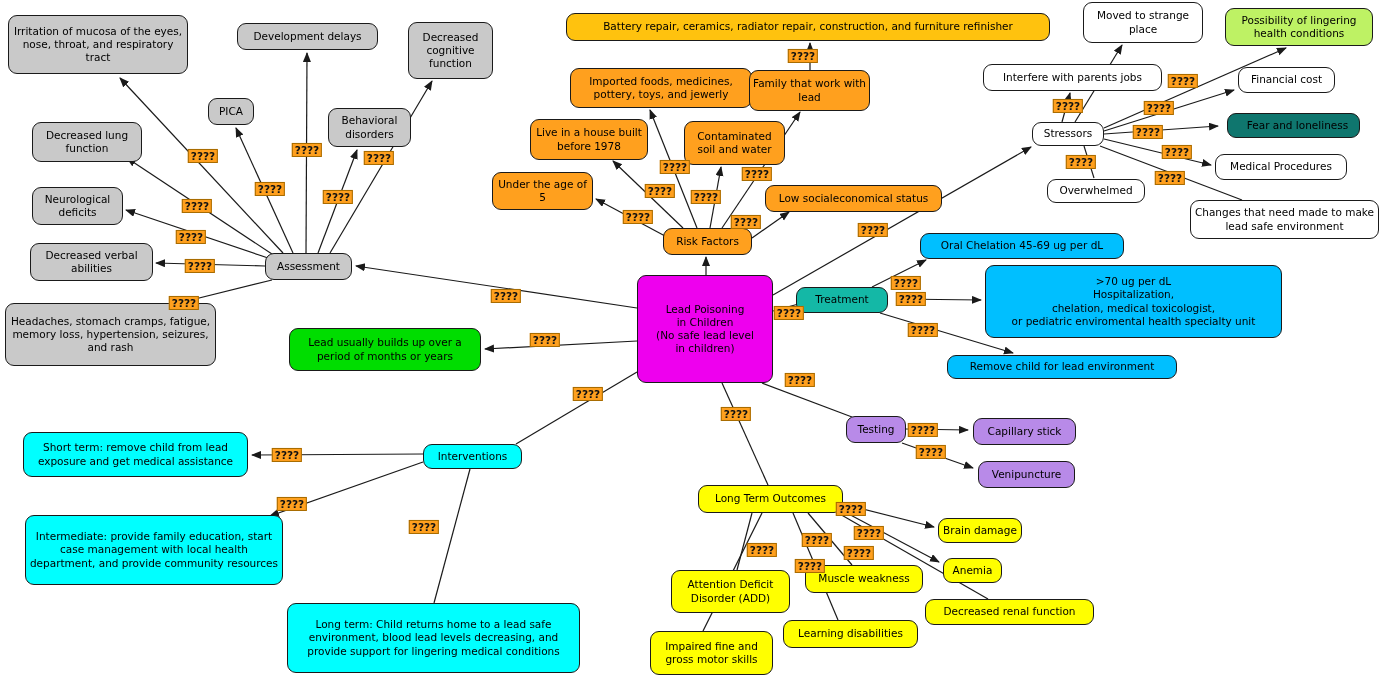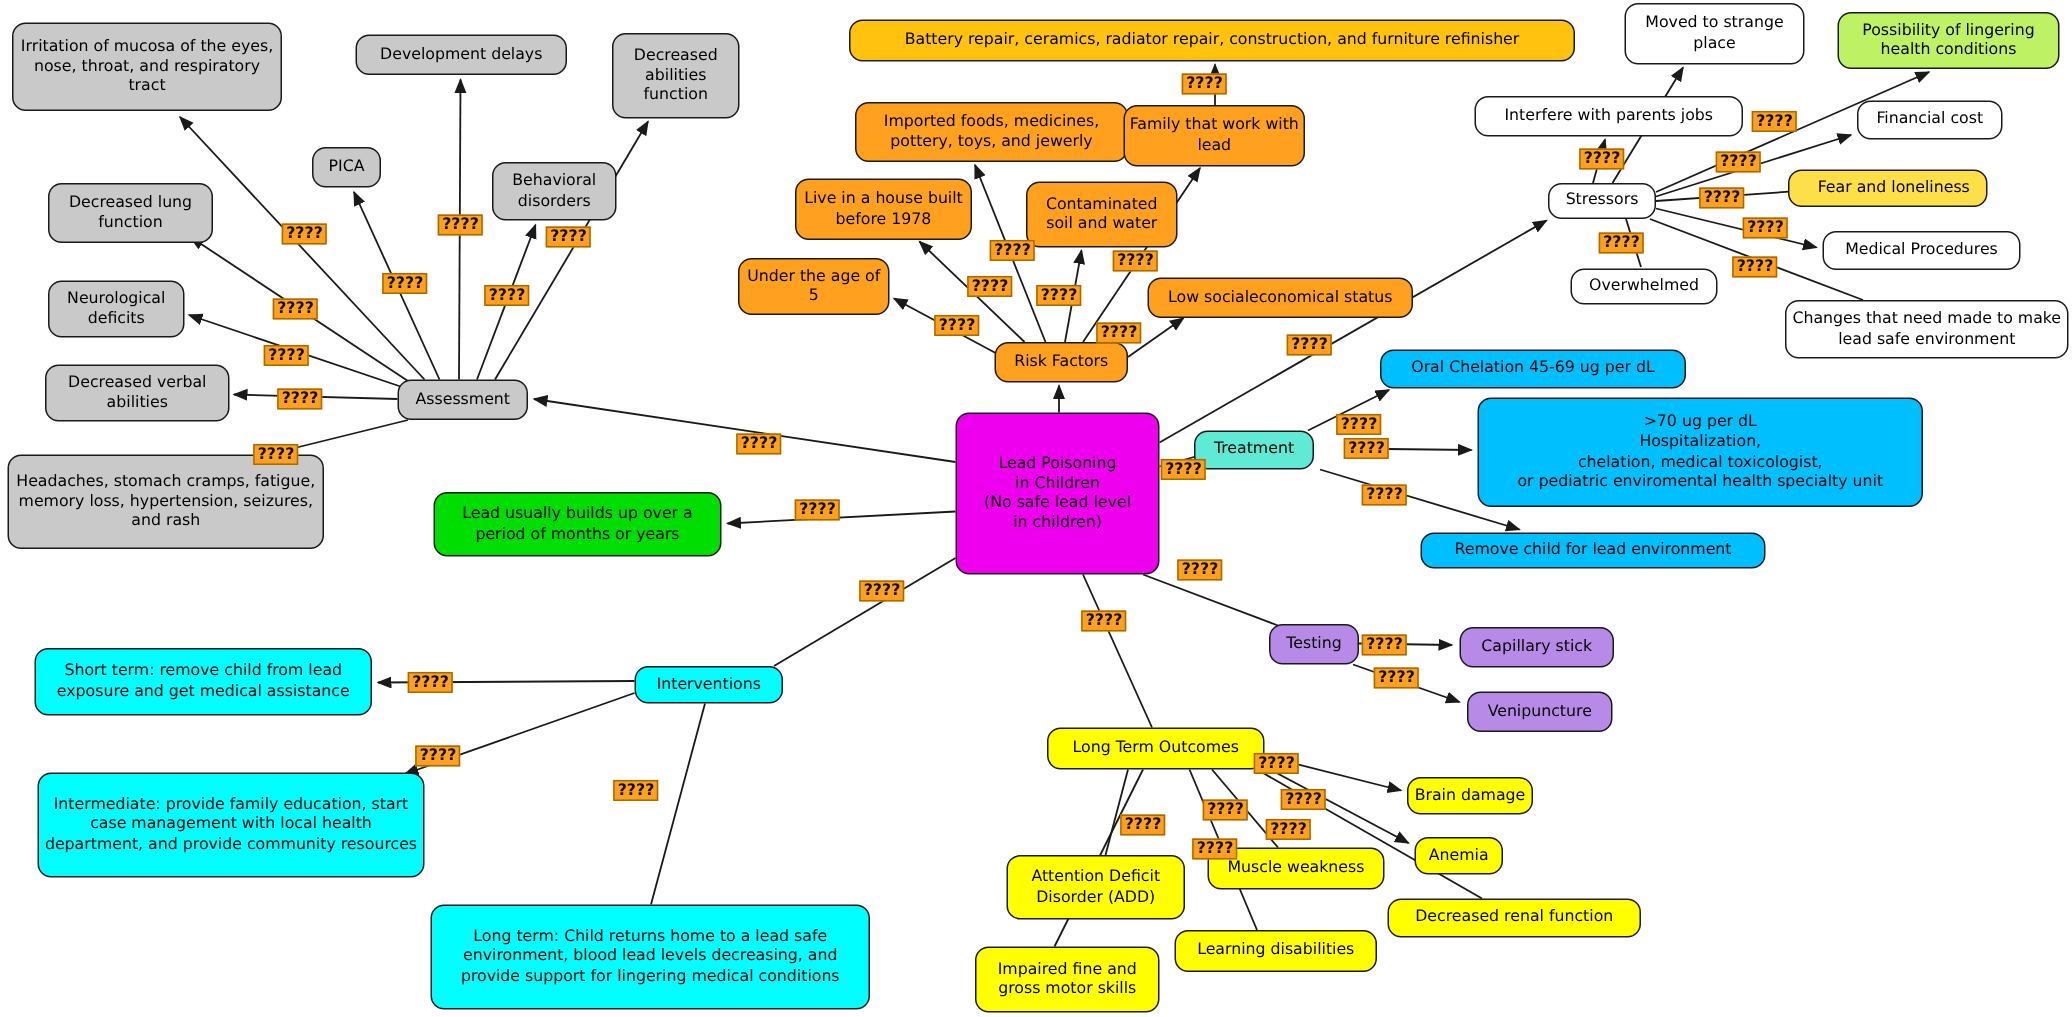--- a/index.html
+++ b/index.html
@@ -75,57 +75,57 @@
       <line x1="793" y1="513" x2="838" y2="620" stroke="#1a1a1a" stroke-width="1.2"></line>
       <line x1="752" y1="513" x2="737" y2="570" stroke="#1a1a1a" stroke-width="1.2"></line>
       <line x1="762" y1="513" x2="703" y2="631" stroke="#1a1a1a" stroke-width="1.2"></line>
       <line x1="637" y1="372" x2="516" y2="444" stroke="#1a1a1a" stroke-width="1.2"></line>
       <line x1="423" y1="454" x2="252" y2="455" stroke="#1a1a1a" stroke-width="1.2" marker-end="url(#arrow)"></line>
       <line x1="423" y1="462" x2="270" y2="516" stroke="#1a1a1a" stroke-width="1.2" marker-end="url(#arrow)"></line>
       <line x1="470" y1="469" x2="434" y2="603" stroke="#1a1a1a" stroke-width="1.2"></line>
     </svg>
 <div class="node" style="left: 237px; top: 23px; width: 141px; height: 27px; background: rgb(201, 201, 201);"><span>Development delays</span></div>
     <div class="node" style="left: 8px; top: 15px; width: 180px; height: 59px; background: rgb(201, 201, 201);"><span>Irritation of mucosa of the eyes, nose, throat, and respiratory tract</span></div>
-    <div class="node" style="left: 408px; top: 22px; width: 85px; height: 57px; background: rgb(201, 201, 201);"><span>Decreased abilities function</span></div>
+    <div class="node" style="left: 408px; top: 22px; width: 85px; height: 57px; background: rgb(201, 201, 201);"><span>Decreased cognitive function</span></div>
     <div class="node" style="left: 208px; top: 98px; width: 46px; height: 27px; background: rgb(201, 201, 201);"><span>PICA</span></div>
     <div class="node" style="left: 32px; top: 122px; width: 110px; height: 40px; background: rgb(201, 201, 201);"><span>Decreased lung function</span></div>
     <div class="node" style="left: 328px; top: 108px; width: 83px; height: 39px; background: rgb(201, 201, 201);"><span>Behavioral disorders</span></div>
     <div class="node" style="left: 32px; top: 187px; width: 91px; height: 38px; background: rgb(201, 201, 201);"><span>Neurological deficits</span></div>
     <div class="node" style="left: 30px; top: 243px; width: 123px; height: 38px; background: rgb(201, 201, 201);"><span>Decreased verbal abilities</span></div>
     <div class="node" style="left: 5px; top: 303px; width: 211px; height: 63px; background: rgb(201, 201, 201);"><span>Headaches, stomach cramps, fatigue, memory loss, hypertension, seizures, and rash</span></div>
     <div class="node" style="left: 265px; top: 253px; width: 87px; height: 27px; background: rgb(201, 201, 201);"><span>Assessment</span></div>
     <div class="node" style="left: 566px; top: 13px; width: 484px; height: 28px; background: rgb(255, 194, 14);"><span>Battery repair, ceramics, radiator repair, construction, and furniture refinisher</span></div>
     <div class="node" style="left: 554px; top: 68px; width: 182px; height: 40px; background: rgb(255, 160, 30); margin-left: 16px;"><span>Imported foods, medicines, pottery, toys, and jewerly</span></div>
     <div class="node" style="left: 749px; top: 70px; width: 121px; height: 41px; background: rgb(255, 160, 30);"><span>Family that work with lead</span></div>
     <div class="node" style="left: 530px; top: 119px; width: 118px; height: 41px; background: rgb(255, 160, 30);"><span>Live in a house built before 1978</span></div>
     <div class="node" style="left: 684px; top: 121px; width: 101px; height: 44px; background: rgb(255, 160, 30);"><span>Contaminated soil and water</span></div>
     <div class="node" style="left: 492px; top: 172px; width: 101px; height: 38px; background: rgb(255, 160, 30);"><span>Under the age of 5</span></div>
     <div class="node" style="left: 765px; top: 185px; width: 177px; height: 27px; background: rgb(255, 160, 30);"><span>Low socialeconomical status</span></div>
     <div class="node" style="left: 663px; top: 228px; width: 89px; height: 27px; background: rgb(255, 160, 30);"><span>Risk Factors</span></div>
     <div class="node" style="left: 1083px; top: 2px; width: 120px; height: 41px; background: rgb(255, 255, 255);"><span>Moved to strange place</span></div>
     <div class="node" style="left: 1225px; top: 8px; width: 148px; height: 38px; background: #bef264;"><span>Possibility of lingering health conditions</span></div>
     <div class="node" style="left: 983px; top: 64px; width: 179px; height: 27px; background: rgb(255, 255, 255);"><span>Interfere with parents jobs</span></div>
     <div class="node" style="left: 1238px; top: 67px; width: 97px; height: 26px; background: rgb(255, 255, 255);"><span>Financial cost</span></div>
-    <div class="node" style="left: 1192px; top: 113px; width: 133px; height: 25px; background: #fde047; padding-left: 11px;"><span>Fear and loneliness</span></div>
+    <div class="node" style="left: 1227px; top: 113px; width: 133px; height: 25px; background: #0f766e; padding-left: 11px;"><span>Fear and loneliness</span></div>
     <div class="node" style="left: 1215px; top: 154px; width: 132px; height: 26px; background: rgb(255, 255, 255);"><span>Medical Procedures</span></div>
     <div class="node" style="left: 1047px; top: 179px; width: 98px; height: 24px; background: rgb(255, 255, 255);"><span>Overwhelmed</span></div>
     <div class="node" style="left: 1190px; top: 200px; width: 189px; height: 39px; background: rgb(255, 255, 255);"><span>Changes that need made to make lead safe environment</span></div>
     <div class="node" style="left: 1032px; top: 122px; width: 72px; height: 24px; background: rgb(255, 255, 255);"><span>Stressors</span></div>
     <div class="node" style="left: 637px; top: 275px; width: 136px; height: 108px; background: rgb(238, 0, 238);"><span>Lead Poisoning
 in Children
 (No safe lead level
 in children)</span></div>
     <div class="node" style="left: 289px; top: 328px; width: 192px; height: 43px; background: rgb(0, 221, 0);"><span>Lead usually builds up over a period of months or years</span></div>
     <div class="node" style="left: 920px; top: 233px; width: 204px; height: 26px; background: rgb(0, 191, 255); text-align: right;"><span>Oral Chelation 45-69 ug per dL</span></div>
     <div class="node" style="left: 985px; top: 265px; width: 297px; height: 73px; background: rgb(0, 191, 255);"><span>&gt;70 ug per dL
 Hospitalization,
 chelation, medical toxicologist,
 or pediatric enviromental health specialty unit</span></div>
     <div class="node" style="left: 947px; top: 355px; width: 230px; height: 24px; background: rgb(0, 191, 255);"><span>Remove child for lead environment</span></div>
-    <div class="node" style="left: 796px; top: 287px; width: 80px; height: 26px; background: #5eead4;"><span>Treatment</span></div>
+    <div class="node" style="left: 796px; top: 287px; width: 92px; height: 26px; background: #14b8a6;"><span>Treatment</span></div>
     <div class="node" style="left: 23px; top: 432px; width: 225px; height: 45px; background: rgb(0, 255, 255);"><span>Short term: remove child from lead exposure and get medical assistance</span></div>
     <div class="node" style="left: 25px; top: 515px; width: 258px; height: 70px; background: rgb(0, 255, 255);"><span>Intermediate: provide family education, start case management with local health department, and provide community resources</span></div>
     <div class="node" style="left: 287px; top: 603px; width: 293px; height: 70px; background: rgb(0, 255, 255);"><span>Long term: Child returns home to a lead safe environment, blood lead levels decreasing, and provide support for lingering medical conditions</span></div>
     <div class="node" style="left: 423px; top: 444px; width: 99px; height: 25px; background: rgb(0, 255, 255); text-align: center;"><span>Interventions</span></div>
     <div class="node" style="left: 846px; top: 416px; width: 60px; height: 27px; background: rgb(184, 138, 232);"><span>Testing</span></div>
     <div class="node" style="left: 973px; top: 418px; width: 103px; height: 27px; background: rgb(184, 138, 232);"><span>Capillary stick</span></div>
     <div class="node" style="left: 978px; top: 461px; width: 97px; height: 27px; background: rgb(184, 138, 232);"><span>Venipuncture</span></div>
     <div class="node" style="left: 698px; top: 485px; width: 145px; height: 28px; background: rgb(255, 255, 0);"><span>Long Term Outcomes</span></div>
     <div class="node" style="left: 938px; top: 518px; width: 84px; height: 25px; background: rgb(255, 255, 0);"><span>Brain damage</span></div>
     <div class="node" style="left: 943px; top: 558px; width: 59px; height: 25px; background: rgb(255, 255, 0);"><span>Anemia</span></div>

